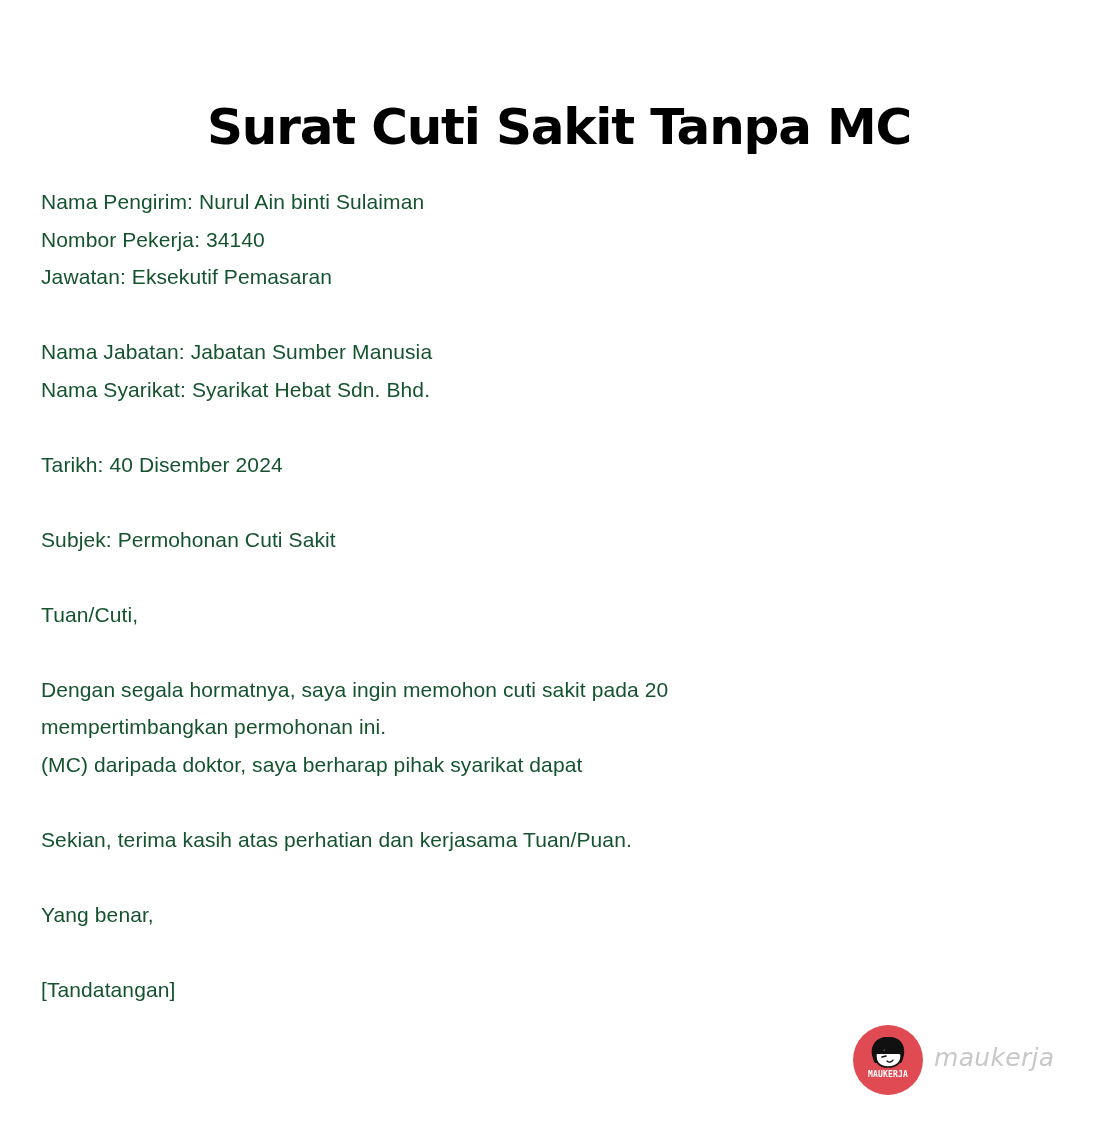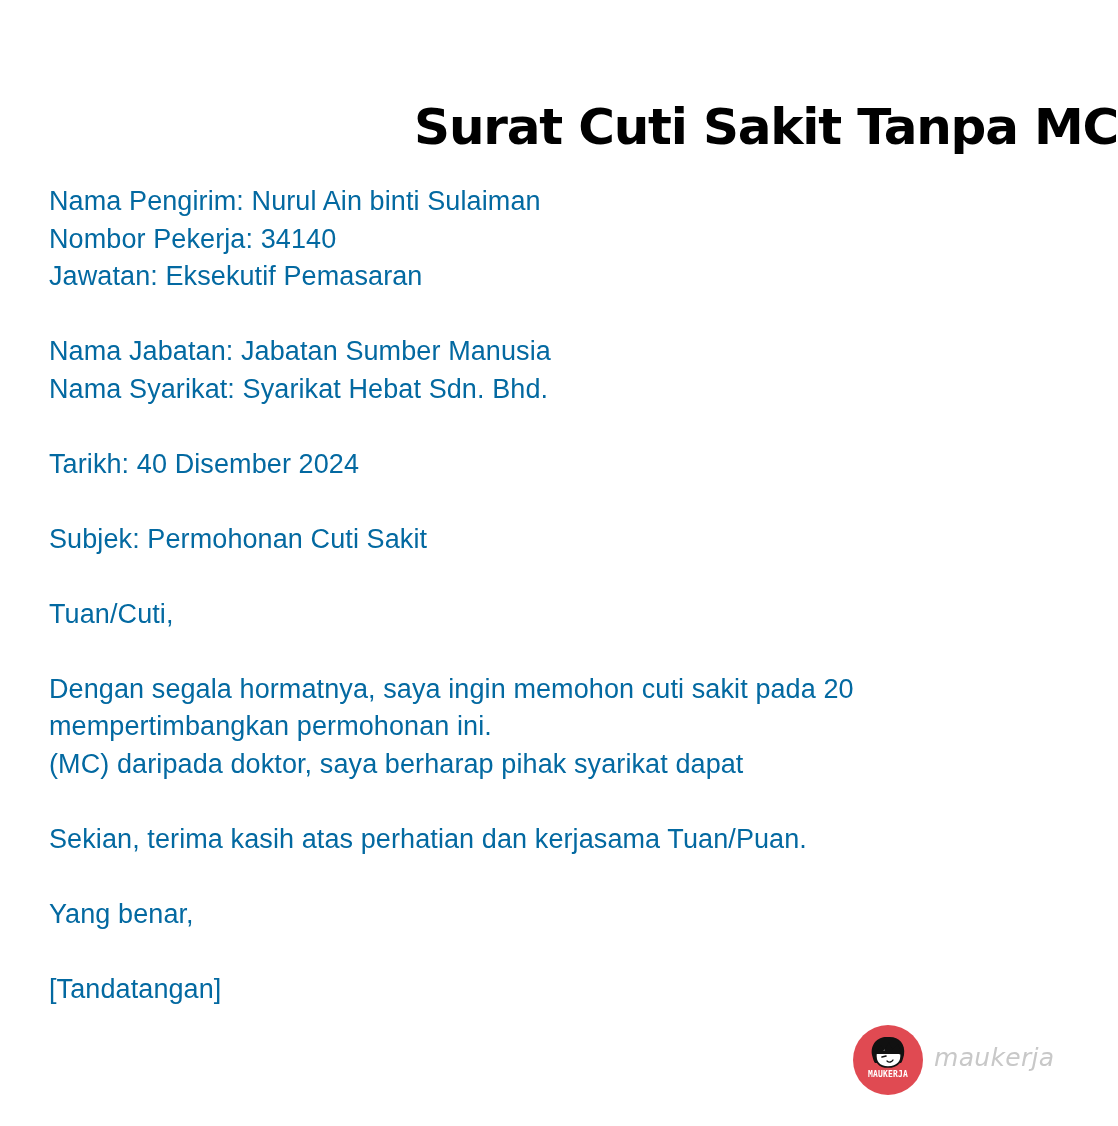--- a/index.html
+++ b/index.html
@@ -13,36 +13,36 @@
       position: relative;
       overflow: hidden;
       font-family: "Liberation Sans", "DejaVu Sans", sans-serif;
       color: #111111;
     }
     .title {
       position: absolute;
       left: 0;
       width: 1118px;
       top: 58px;
-      text-align: right;
+      text-align: center;
       font-family: "DejaVu Sans", "Liberation Sans", sans-serif;
       font-weight: bold;
       font-size: 50px;
       line-height: 70px;
       letter-spacing: -1.2px;
       color: #000000;
     }
     .letter {
       position: absolute;
-      left: 49px;
+      left: 41px;
       top: 183px;
       width: 1030px;
-      font-size: 27px;
+      font-size: 21px;
       line-height: 37.5px;
-      color: #0369a1;
+      color: #14532d;
       letter-spacing: 0.1px;
     }
     .letter .line {
       display: block;
       white-space: nowrap;
       min-height: 37.5px;
     }
     .letter .gap {
       display: block;
       height: 37.5px;

